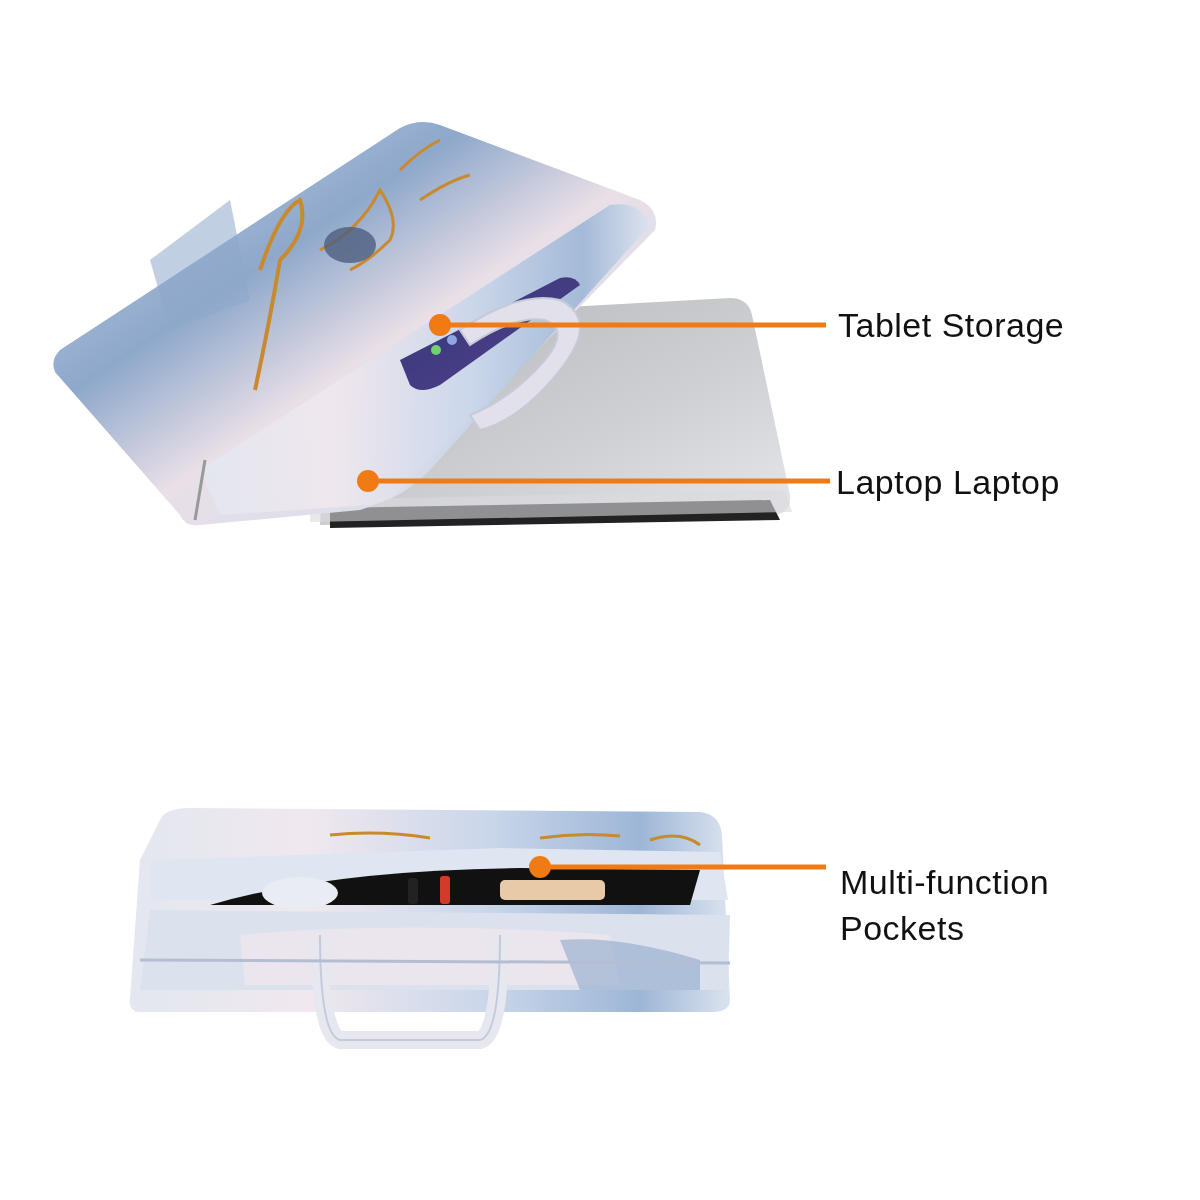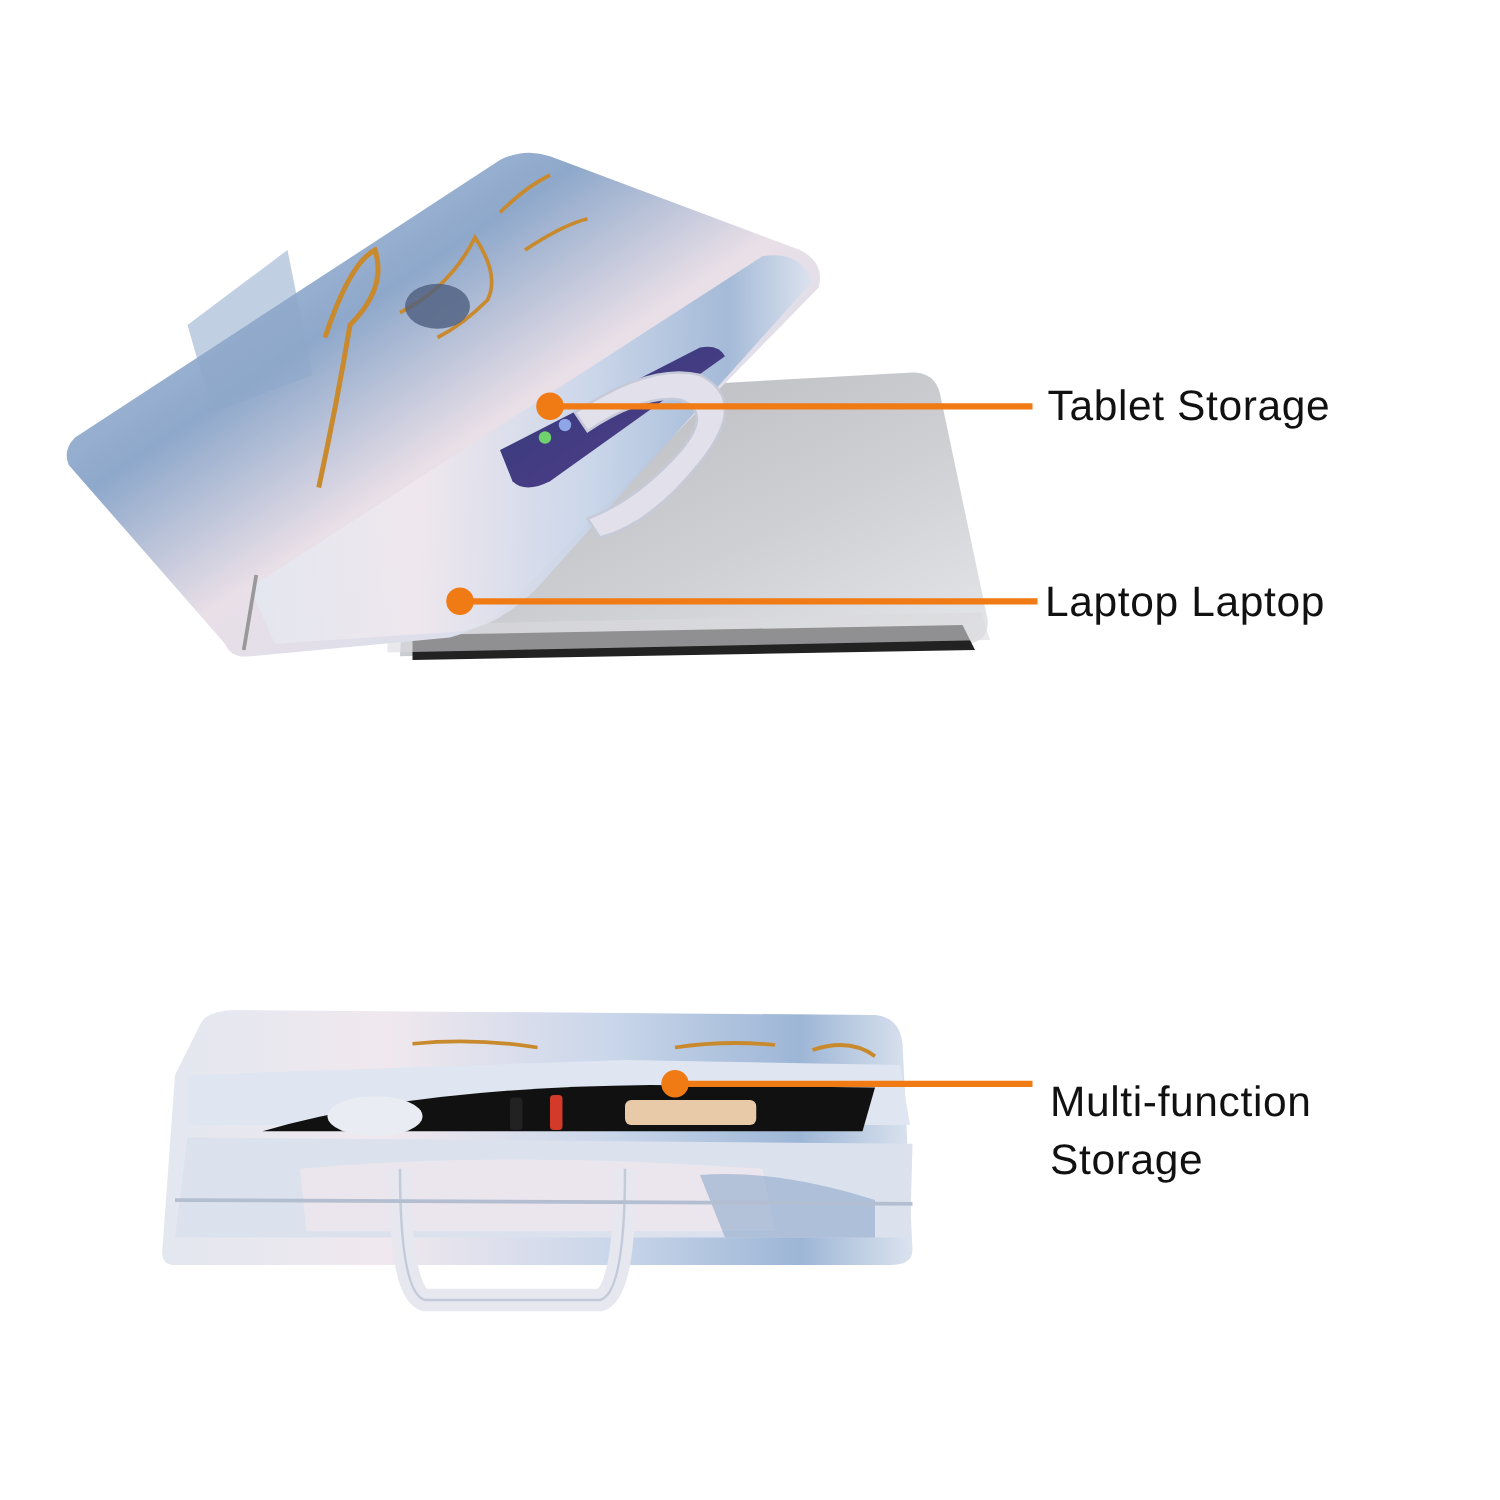--- a/index.html
+++ b/index.html
@@ -98,15 +98,15 @@
     <g>
       <line x1="540" y1="867" x2="826" y2="867" stroke="#f07a14" stroke-width="5"></line>
       <circle cx="540" cy="867" r="11" fill="#f07a14"></circle>
     </g>
   </svg>
 
   <div class="label" style="left:838px; top:302px;">Tablet Storage</div>
   <div class="label" style="left:836px; top:459px;">Laptop Laptop</div>
   <div class="label multi" style="left:840px; top:840px;margin-top:19px;">
     <span class="line">Multi-function</span>
-    <span class="line">Storage</span>
+    <span class="line">Pockets</span>
   </div>
 </div>
 
 </body></html>

